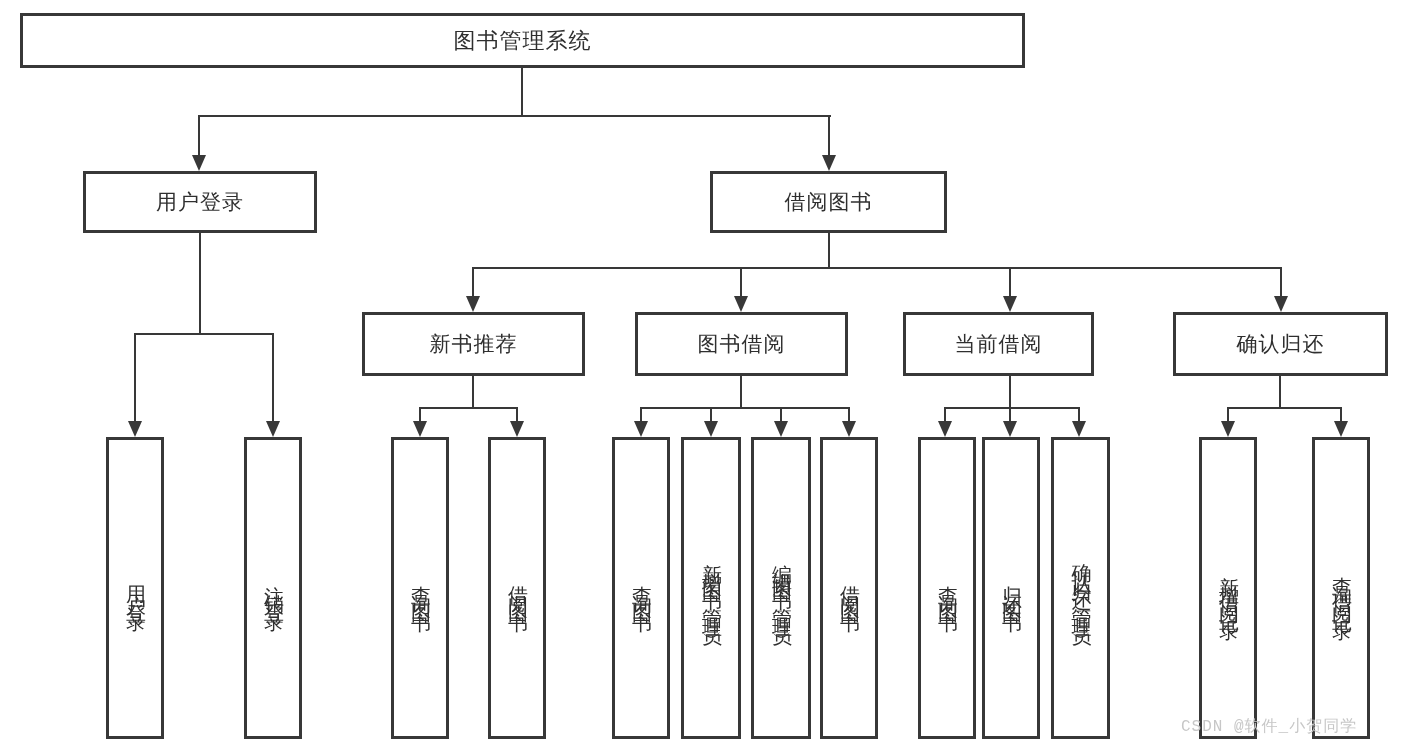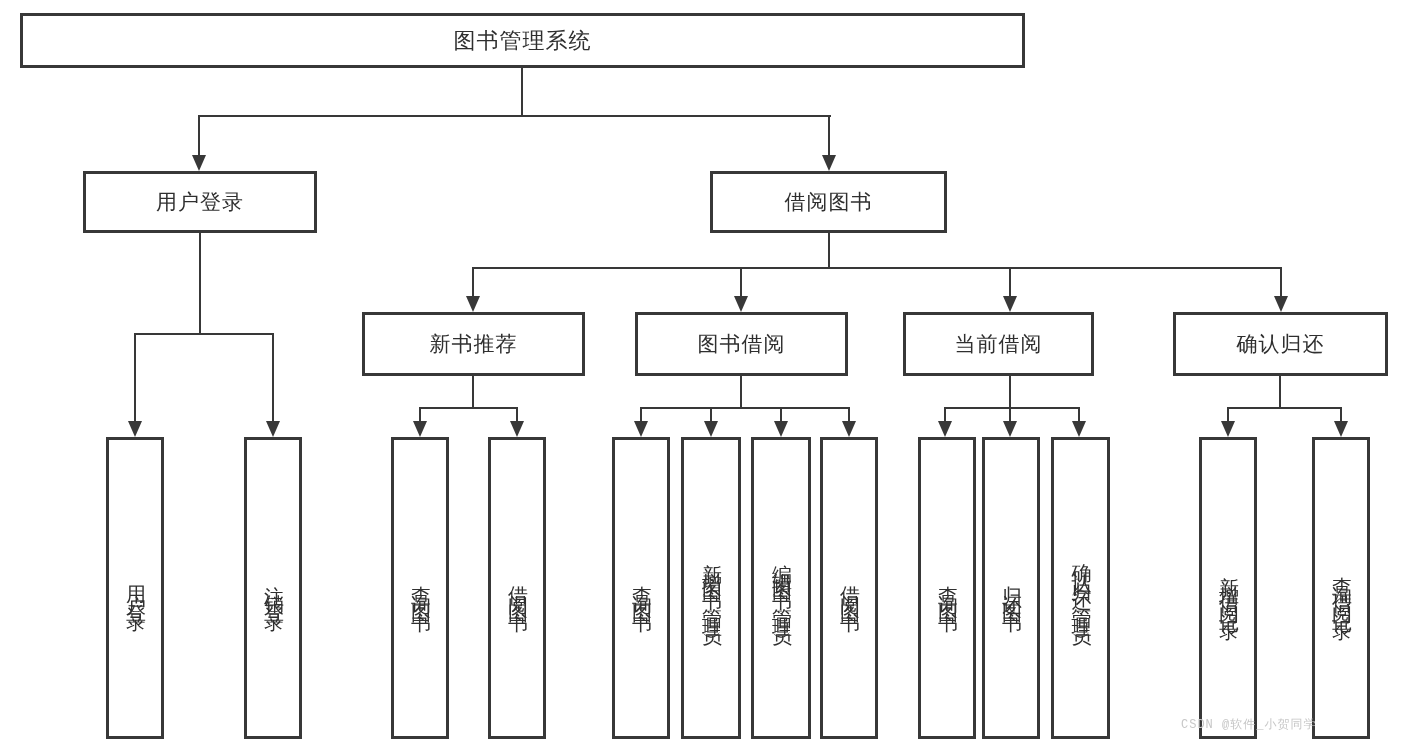--- a/index.html
+++ b/index.html
@@ -42,21 +42,21 @@
   .hline,.vline{position:absolute;background:var(--line);z-index:1;}
   .arrow{
     position:absolute;width:0;height:0;z-index:1;
     border-left:7px solid transparent;
     border-right:7px solid transparent;
     border-top:16px solid var(--line);
   }
   .watermark{
     position:absolute;
     left:1181px;top:716px;
-    font-size:12px;
+    font-size:16px;
     color:var(--watermark);
     letter-spacing:1px;
     white-space:nowrap;
     z-index:5;
   }
 </style>
 </head>
 <body>
 
 <div class="canvas">

